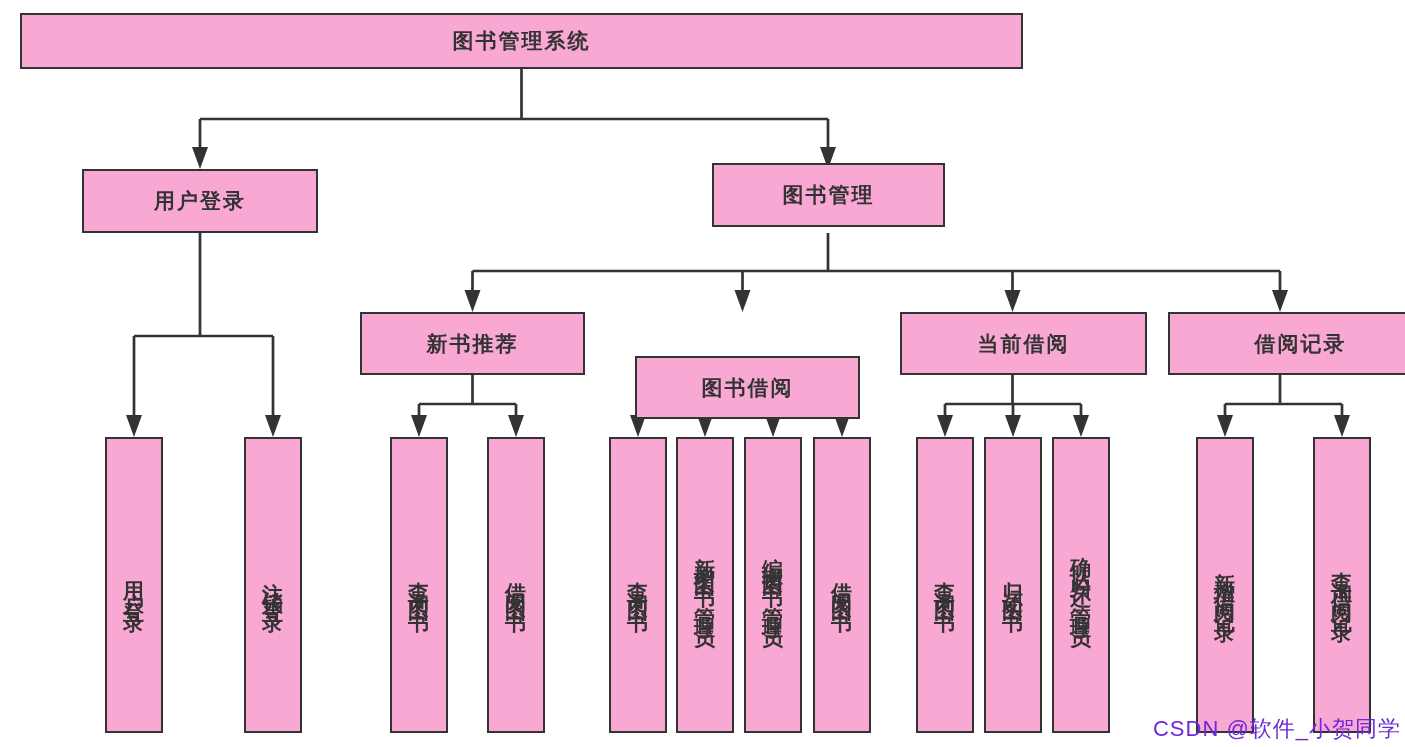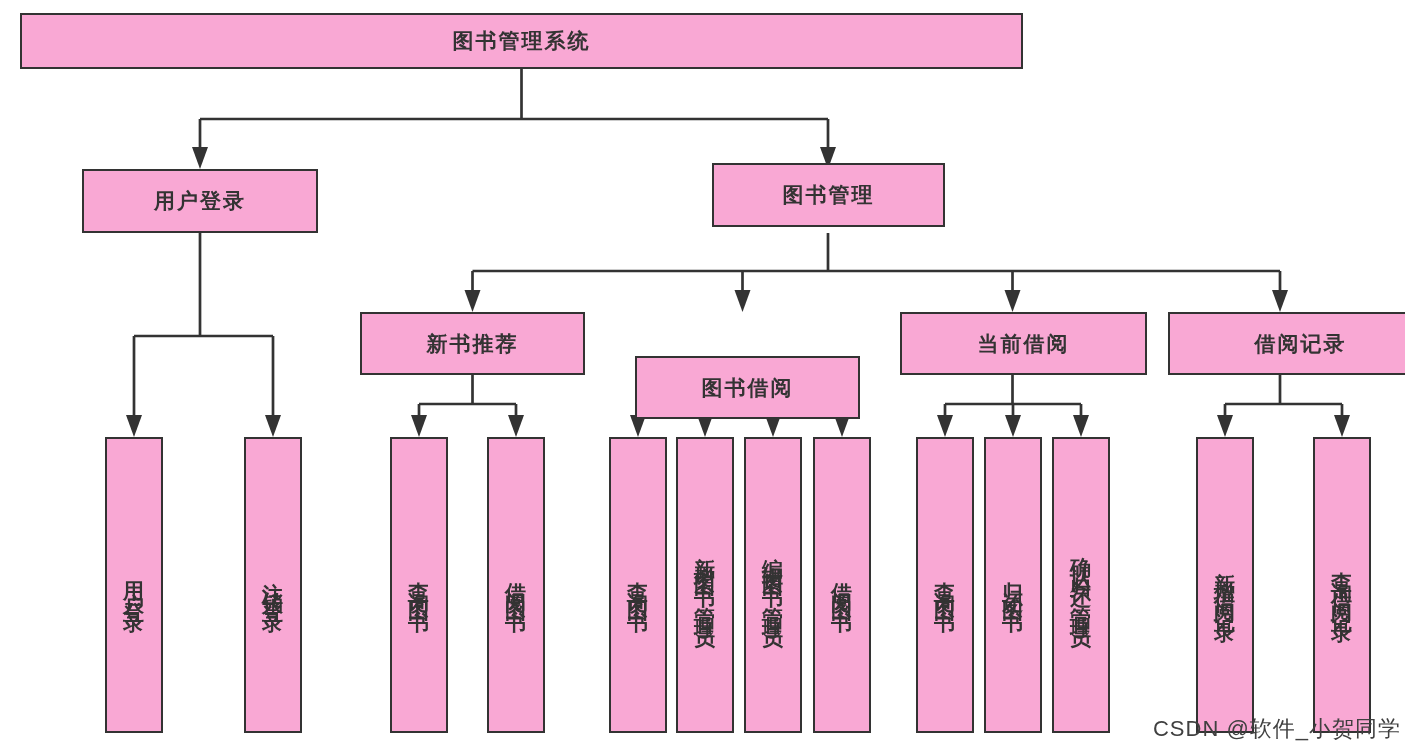--- a/index.html
+++ b/index.html
@@ -46,21 +46,21 @@
     font-size: 21px;
     letter-spacing: 10px;
     line-height: 1;
     white-space: nowrap;
   }
   .watermark {
     position: absolute;
     top: 714px;
     right: 4px;
     font-size: 22px;
-    color: #404040;
+    color: #6d28d9;
     letter-spacing: 1px;
     white-space: nowrap;
   }
 </style>
 </head>
 <body>
 
 <div id="canvas">
 
   <svg id="edges" viewBox="0 0 1405 747" xmlns="http://www.w3.org/2000/svg">

